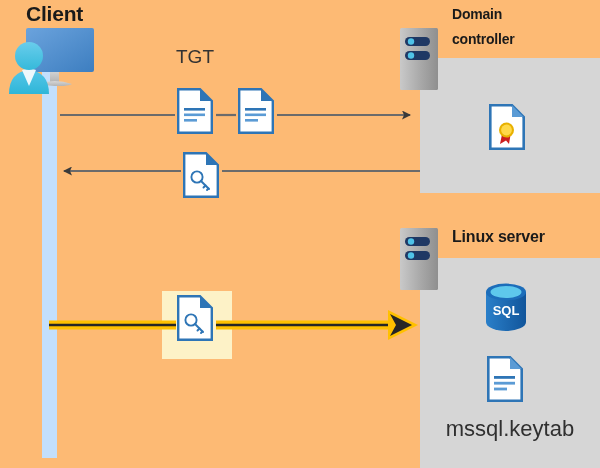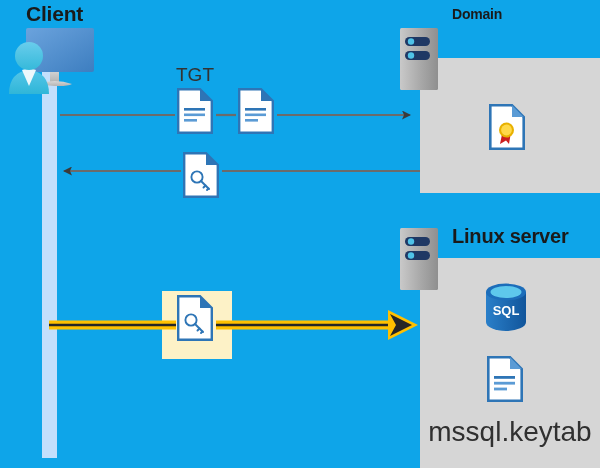--- a/index.html
+++ b/index.html
@@ -4,21 +4,21 @@
 <style>
   html, body {
     margin: 0;
     padding: 0;
     background: #ffffff;
   }
   #canvas {
     position: relative;
     width: 600px;
     height: 468px;
-    background: #0ea5e9;
+    background: #fdba74;
     font-family: "Liberation Sans", sans-serif;
     overflow: hidden;
   }
   .abs { position: absolute; }
 
   
   .title {
     font-weight: bold;
     color: #1a1a1a;
     letter-spacing: -0.2px;
@@ -28,21 +28,21 @@
     font-size: 21px;
   }
   #dc-title {
     left: 452px; top: 2px;
     font-size: 14px;
     line-height: 25px;
     width: 140px;
   }
   #linux-title {
     left: 452px; top: 224px;
-    font-size: 20px;
+    font-size: 16px;
     line-height: 25px;
     width: 148px;
   }
 
   
   .panel {
     background: #d6d6d6;
   }
   #dc-panel   { left: 420px; top: 58px;  width: 180px; height: 135px; }
   #linux-panel{ left: 420px; top: 258px; width: 180px; height: 210px; }
@@ -69,26 +69,26 @@
   #key-doc-1 { left: 183px; top: 152px; }
   #key-doc-2 { left: 177px; top: 295px; }
   #cert-doc { left: 489px; top: 104px; }
   #keytab-doc { left: 487px; top: 356px; }
 
   .doc-label {
     font-size: 19px;
     color: #333333;
     text-align: center;
   }
-  #tgt-label { left: 165px; top: 64px; width: 60px; }
+  #tgt-label { left: 165px; top: 46px; width: 60px; }
   #spn-label { left: 226px; top: 58px; width: 60px; }
   #keytab-label {
     left: 420px; top: 416px;
     width: 180px;
-    font-size: 28px;
+    font-size: 22px;
     color: #303030;
     text-align: center;
   }
 
   
   #sql-icon { left: 484px; top: 283px; width: 44px; height: 48px; }
 
   
   #highlight-box {
     left: 162px; top: 291px;
@@ -166,20 +166,21 @@
 
     <path d="M18,48 L25,64 L32,48 q-7,-3 -14,0 z" fill="#eef8fc"></path>
 
     <circle cx="25" cy="34" r="14" fill="url(#headGrad)"></circle>
   </svg>
 
   <div class="abs title" id="client-title">Client</div>
 
   <div class="abs title" id="dc-title">
     <div>Domain</div>
+    <div>controller</div>
   </div>
 
   <div class="abs title" id="linux-title">Linux server</div>
 
   <svg class="abs server-icon" id="dc-server" viewBox="0 0 38 62" xmlns="http://www.w3.org/2000/svg">
     <defs>
       <linearGradient id="rackGrad" x1="0" y1="0" x2="1" y2="0">
         <stop offset="0" stop-color="#c9c9c9"></stop>
         <stop offset="0.55" stop-color="#a8a8a8"></stop>
         <stop offset="1" stop-color="#8f8f8f"></stop>

